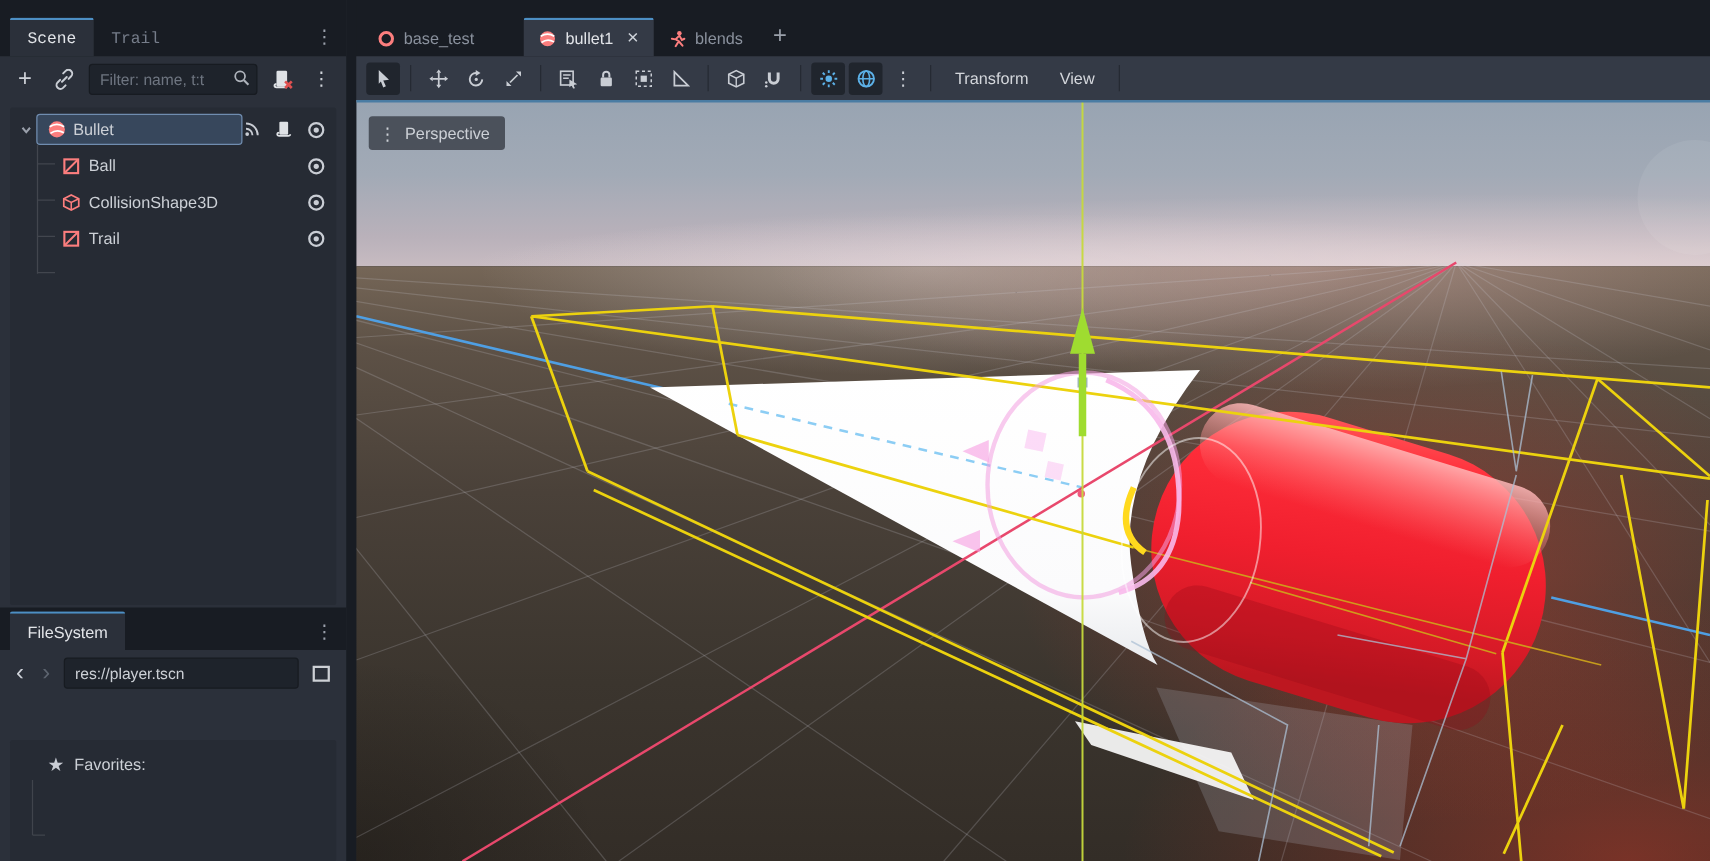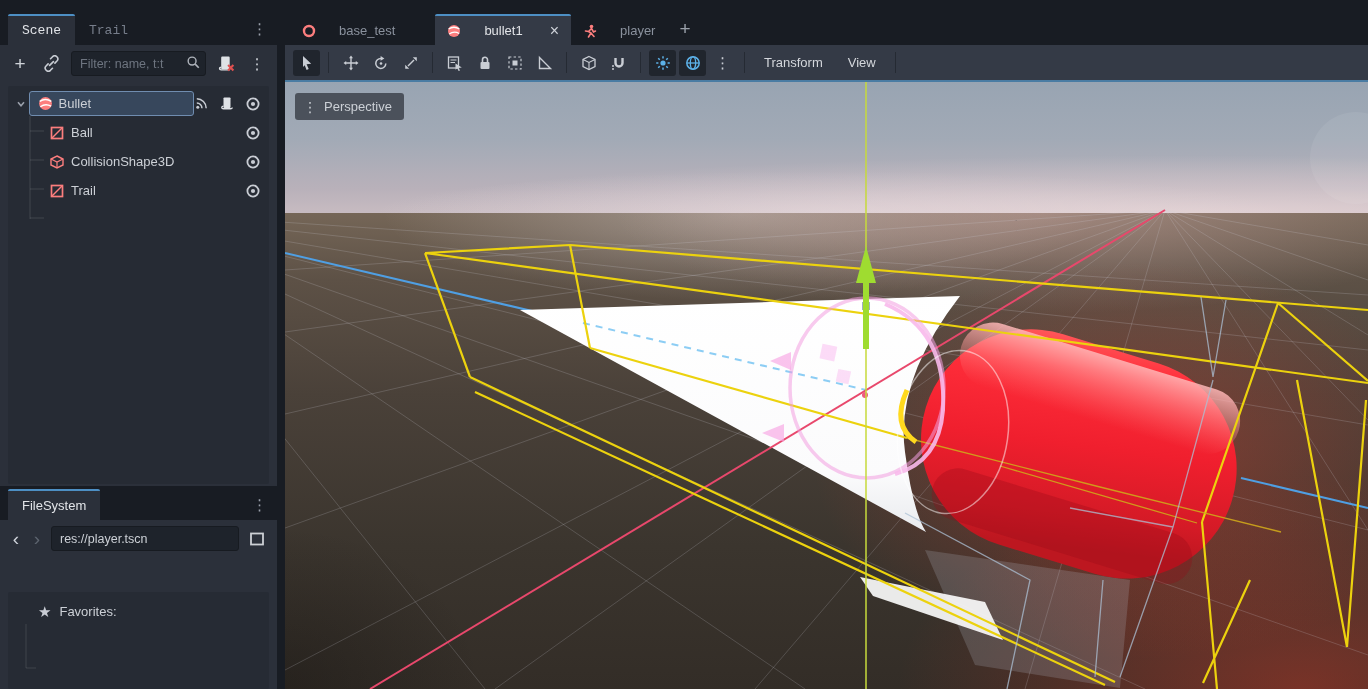--- a/index.html
+++ b/index.html
@@ -34,21 +34,21 @@
   .guides{position:absolute;left:0;top:0;pointer-events:none;}
 
   .fs-tabs{position:absolute;left:0;top:486px;right:0;height:34px;background:var(--bg0);display:flex;align-items:flex-end;padding-left:8px;}
   .fs-bar{position:absolute;left:0;right:0;display:flex;align-items:center;gap:7px;padding:0 9px;}
   .fs-tree{position:absolute;left:8px;right:8px;top:592px;bottom:0;background:var(--bg3);border-radius:2px;padding-top:5px;}
   .star{color:#c8ccd4;font-size:15px;}
 
   
   .main{position:absolute;left:285px;top:0;width:1083px;height:689px;}
   .scene-tabs{position:absolute;left:0;top:0;right:0;height:45px;background:var(--bg0);display:flex;align-items:flex-end;padding-left:5px;}
-  .stab{height:31px;display:flex;align-items:center;gap:23px;padding:0 12px;color:#8a919d;border-top:2px solid transparent;}
+  .stab{height:31px;display:flex;align-items:center;gap:7px;padding:0 12px;color:#8a919d;border-top:2px solid transparent;}
   .stab.active{background:var(--bg2);border-top:2px solid var(--accent);color:#e2e4e8;border-radius:2px 2px 0 0;margin-left:28px;}
   .stab .close{color:#cfd3da;font-size:16px;margin-left:4px;}
   .newtab{color:#9aa0aa;font-size:19px;padding:0 12px 5px;}
   .vp-toolbar{position:absolute;left:0;top:45px;right:0;height:35px;background:var(--bg2);display:flex;align-items:center;padding:0 8px;gap:3px;}
   .tbtn{width:27px;height:26px;border-radius:3px;display:flex;align-items:center;justify-content:center;color:var(--icon);flex:none;}
   .tbtn.pressed{background:#20252d;}
   .tbtn.blue{color:var(--iblue);}
   .tsep{width:1px;height:21px;background:#252a33;margin:0 5px;flex:none;}
   .menu-item{padding:0 11px;color:#d4d7dc;}
 
@@ -244,21 +244,21 @@
             <path d="M1.6 5 Q7 1.5 12.4 5 M2.2 10 Q7 6.5 12.2 9.5" stroke="#fff" stroke-width="1.3" fill="none"></path>
           </svg>
         <span>bullet1</span>
         <span class="close">×</span>
       </div>
       <div class="stab">
         <svg width="14" height="14" viewBox="0 0 14 14">
             <circle cx="8.5" cy="2.5" r="1.8" fill="#fc7e7e"></circle>
             <path d="M8.5 4.5 L5.5 7.5 L8 9 L5.5 13 M8.5 4.5 L10.5 8 L12.5 7 M5.5 7.5 L2.5 7 M8 9 L11 12.5" stroke="#fc7e7e" stroke-width="1.6" fill="none" stroke-linecap="round"></path>
           </svg>
-        <span>player</span>
+        <span>blends</span>
       </div>
       <div class="newtab">+</div>
     </div>
 
     <div class="vp-toolbar">
       <div class="tbtn pressed">
         <svg width="16" height="16" viewBox="0 0 16 16">
             <path d="M4 1 L12.2 8.8 L7.6 9.3 L9.7 13.9 L7.6 14.9 L5.7 10.2 L4 12 Z" fill="currentColor"></path>
           </svg>
       </div>

